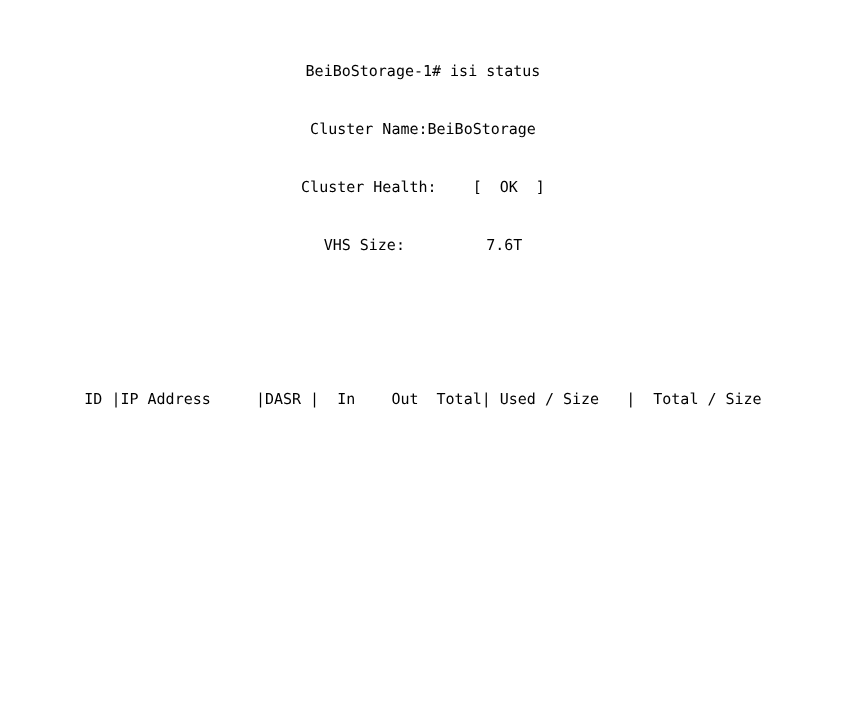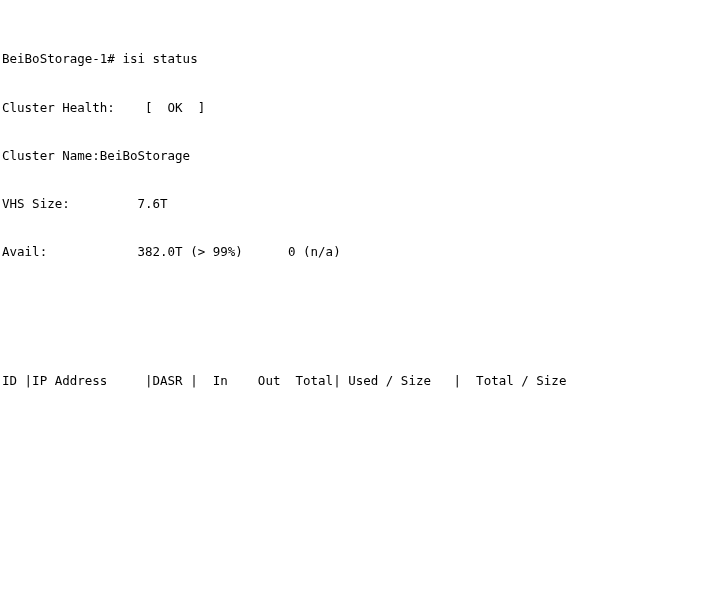--- a/index.html
+++ b/index.html
@@ -16,35 +16,35 @@
     line-height: 16.1px;
     color: #000000;
   }
   #terminal {
     padding: 3px 0 0 2px;
     white-space: pre;
   }
   .line {
     white-space: pre;
     min-height: 16.1px;
+    text-align: center;
   }
   .blank {
     min-height: 16.1px;
   }
 </style>
 </head>
 <body>
 
 <div id="terminal">
 
   <div class="line">BeiBoStorage-1# isi status</div>
+  <div class="line">Cluster Name:BeiBoStorage</div>
   <div class="line">Cluster Health:    [  OK  ]</div>
-  <div class="line">Cluster Name:BeiBoStorage</div>
   <div class="line">VHS Size:         7.6T</div>
-  <div class="line">Avail:            382.0T (&gt; 99%)      0 (n/a)</div>
 
   <div class="blank"> </div>
 
   <div class="line">ID |IP Address     |DASR |  In    Out  Total| Used / Size   |  Total / Size</div>
   
 
   
 
   
 

